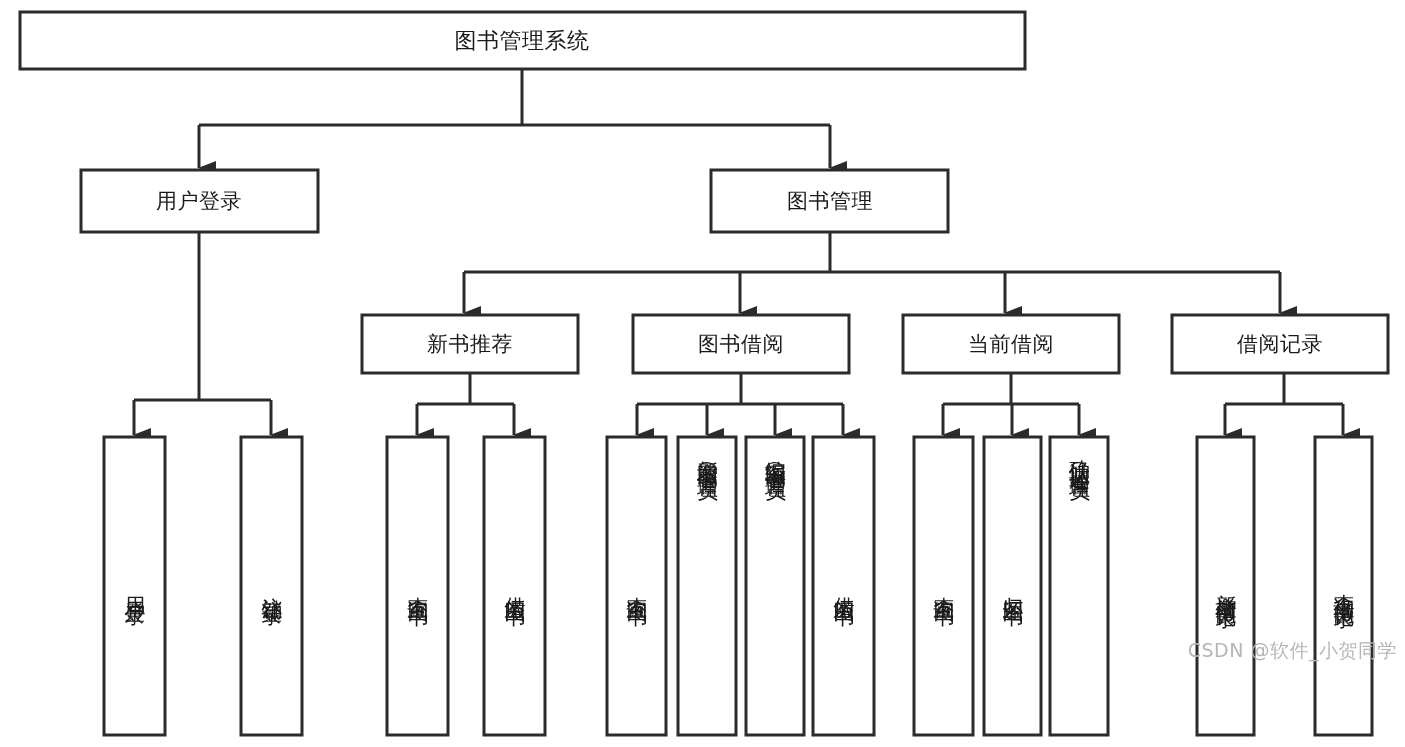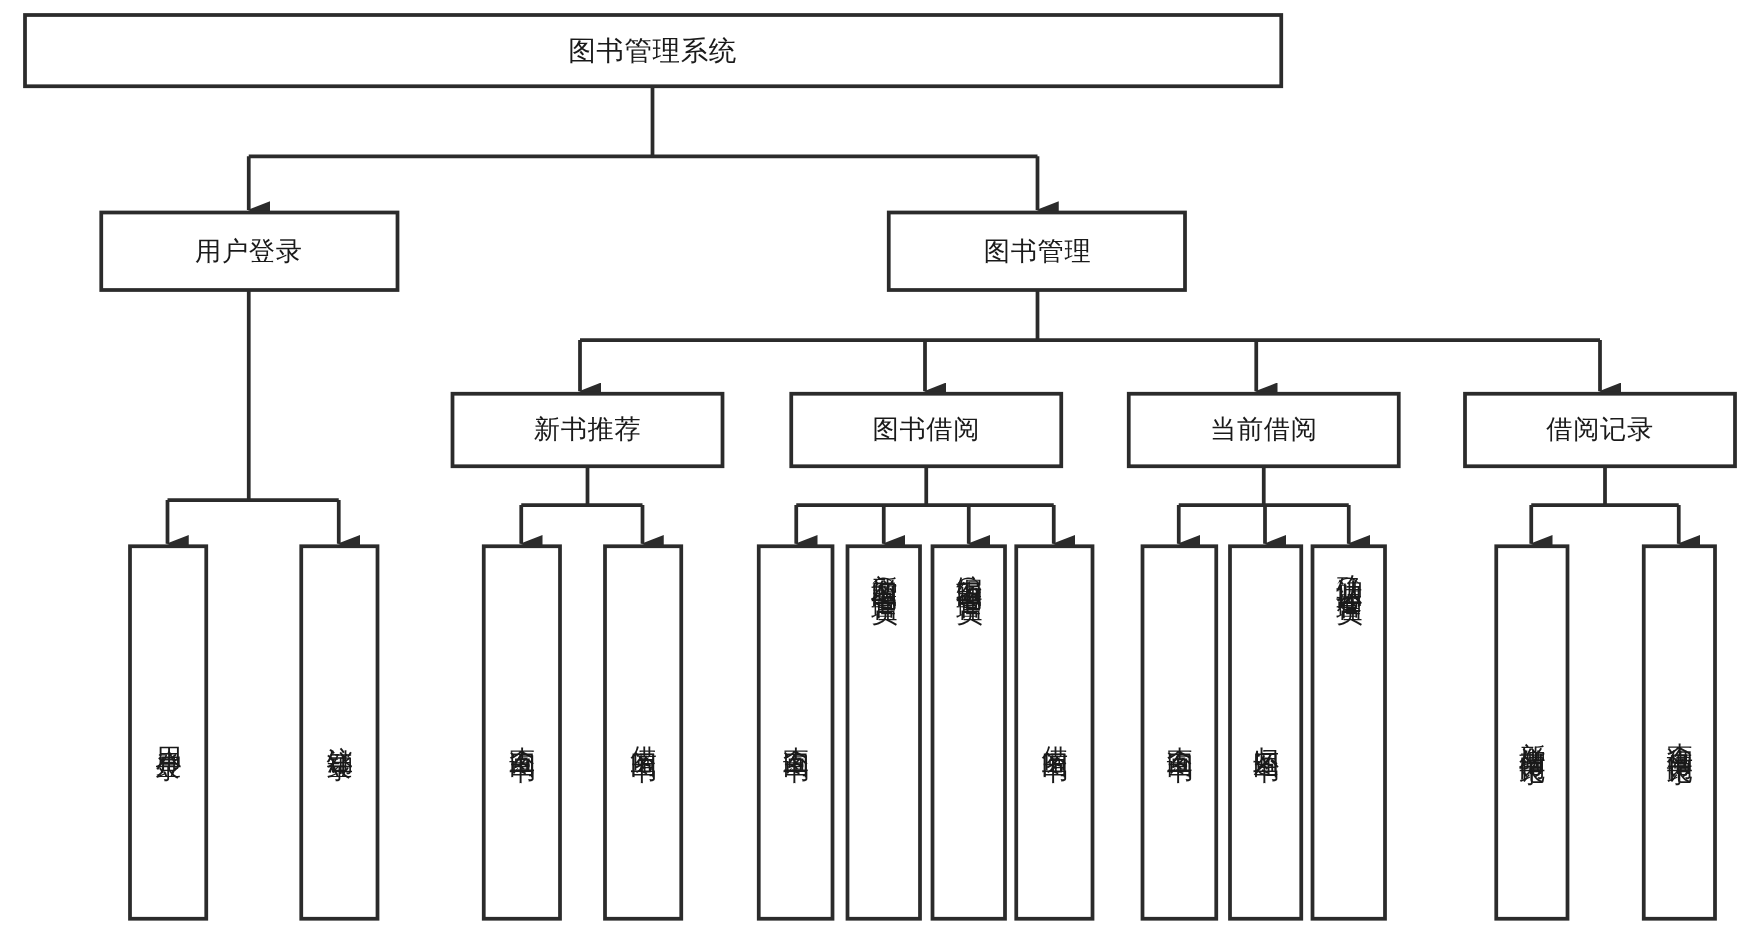--- a/index.html
+++ b/index.html
@@ -250,14 +250,15 @@
   </div>
 
   <div class="vlabel-wrap" style="left:1197px; top:437px; width:57px; height:298px;">
     <span class="vlabel">新增借阅记录</span>
   </div>
 
   <div class="vlabel-wrap" style="left:1315px; top:437px; width:57px; height:298px;">
     <span class="vlabel">查询借阅记录</span>
   </div>
 
+  <div class="watermark">CSDN @软件_小贺同学</div>
 
 </div>
 
 </body></html>

